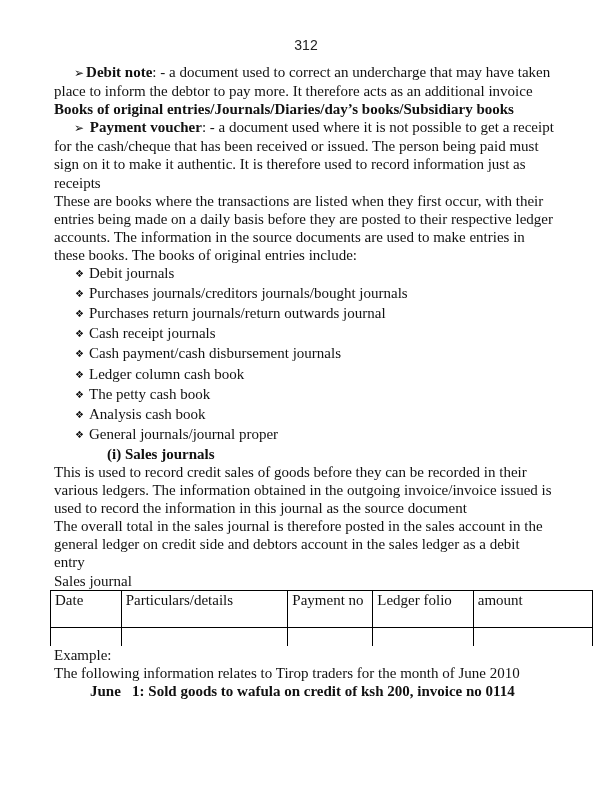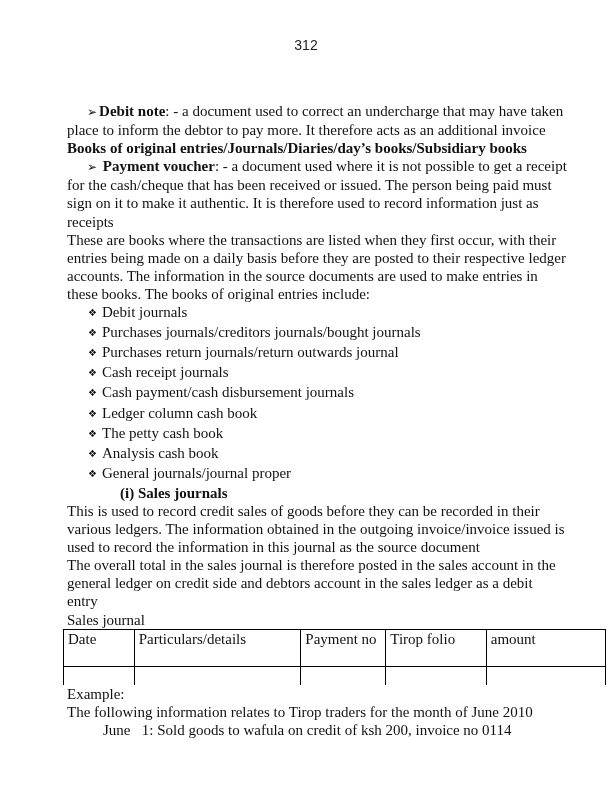--- a/index.html
+++ b/index.html
@@ -1,20 +1,20 @@
 <!DOCTYPE html>
 <html><head>
   <meta charset="utf-8">
   <style>
     html, body { margin: 0; padding: 0; background: #ffffff; }
     body { width: 612px; height: 792px; position: relative; overflow: hidden;
       font-family: "Liberation Serif", "DejaVu Serif", serif; color: #111; }
     .page-number { position: absolute; top: 37px; left: 0; width: 612px; text-align: center;
       font-family: "Liberation Sans", "DejaVu Sans", sans-serif; font-size: 14px; color: #222; }
-    .content { position: absolute; top: 63px; left: 67px; width: 500px; font-size: 15px; line-height: 18.1px; margin-top: 39px; }
+    .content { position: absolute; top: 63px; left: 54px; width: 500px; font-size: 15px; line-height: 18.1px; }
     .para { margin: 0; }
     .indent-first { text-indent: 20px; }
     .arrow { font-family: "DejaVu Sans", sans-serif; font-size: 12px; margin-right: 2px; }
     b, .bold { font-weight: bold; }
     ul.books { list-style: none; margin: 0; padding: 0 0 0 21px; }
     ul.books li { margin: 0; line-height: 18.1px; }
     .bullet { font-family: "DejaVu Sans", sans-serif; font-size: 10px; margin-right: 5px; position: relative; top: -1px; }
     .subheading { padding-left: 53px; font-weight: bold; }
     table.journal { border-collapse: collapse; margin-left: -4px; width: 543px; }
     table.journal th { border: 1px solid #000; font-weight: normal; text-align: left; vertical-align: top;
@@ -60,32 +60,32 @@
         <col style="width:151px">
         <col style="width:77px">
         <col style="width:91px">
         <col style="width:108px">
     </colgroup>
     <thead>
       <tr>
         <th>Date</th>
         <th>Particulars/details</th>
         <th>Payment no</th>
-        <th>Tirop folio</th>
+        <th>Ledger folio</th>
         <th>amount</th>
       </tr>
     </thead>
     <tbody>
       <tr>
         <td></td>
         <td></td>
         <td></td>
         <td></td>
         <td></td>
       </tr>
     </tbody>
   </table>
 
   <p class="para">Example:</p>
   <p class="para">The following information relates to Tirop traders for the month of June 2010</p>
-  <p class="para example-line" style="white-space: pre;">June   1: Sold goods to wafula on credit of ksh 200, invoice no 0114</p>
+  <p class="para example-line" style="white-space: pre; font-weight: bold;">June   1: Sold goods to wafula on credit of ksh 200, invoice no 0114</p>
 
 </div>
 
 </body></html>

